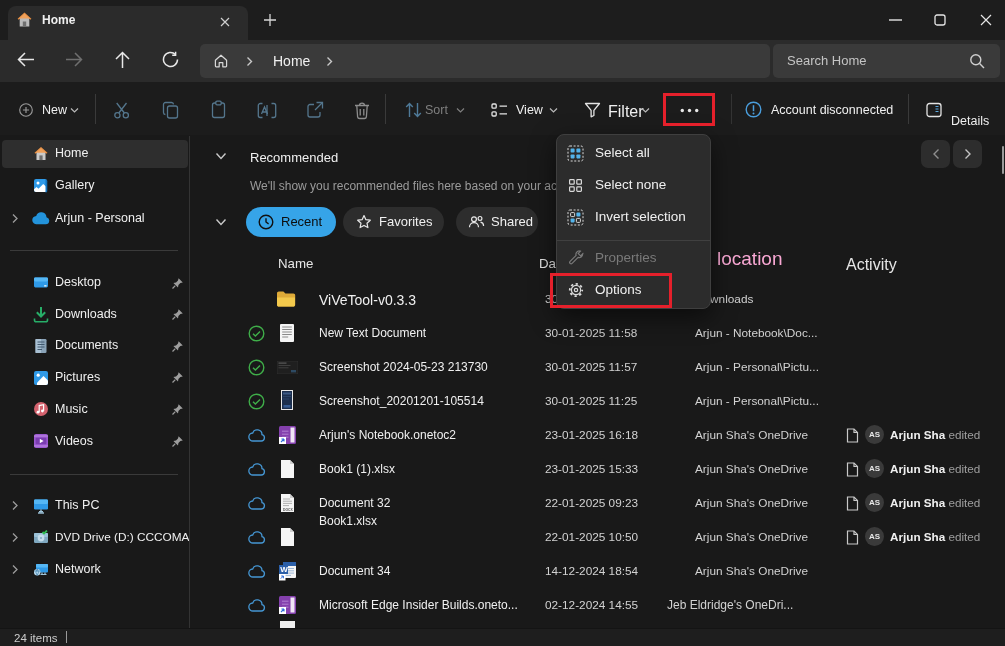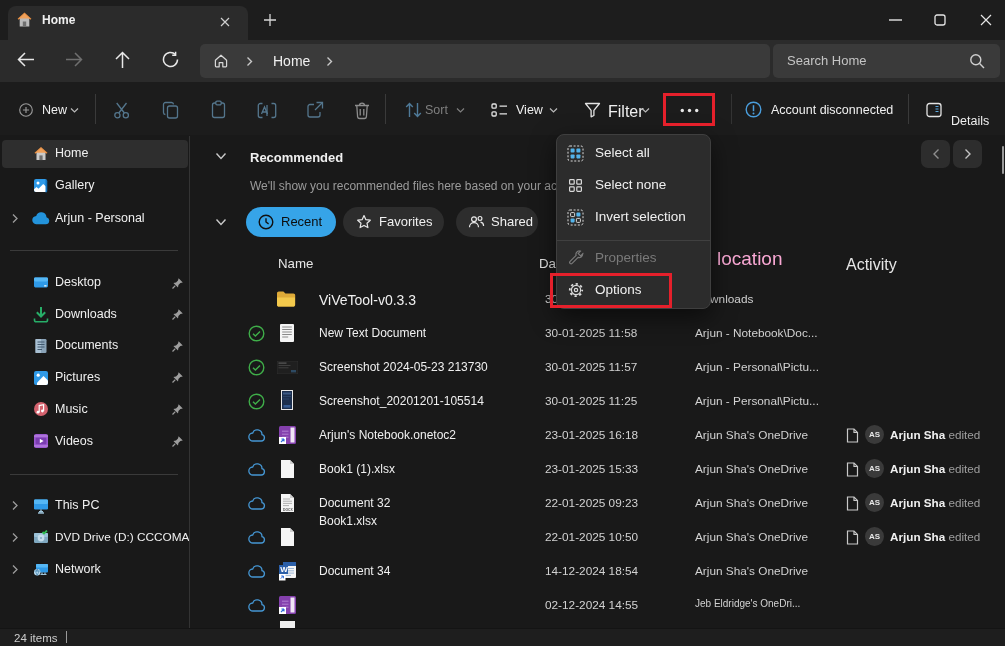--- a/index.html
+++ b/index.html
@@ -428,21 +428,21 @@
         <path d="M1.4 9h5.6M4.2 7a5 5 0 0 1 0 6.4M4.2 7a5 5 0 0 0 0 6.4" stroke="#3d80ad" stroke-width=".7" fill="none"></path>
       </svg>
 </div>
 <div class="ab txt" style="left:55px;top:562px;font-size:12.5px">Network</div>
 
 <div class="ab" style="left:215px;top:152px">
 <svg width="12" height="9" viewBox="0 0 12 9">
         <path d="M1.5 1.5 6 6.5l4.5-5" stroke="#c9c9c9" stroke-width="1.4" fill="none"></path>
       </svg>
 </div>
-<div class="ab txt" style="left:250px;top:150px;font-weight:bold;font-size:13px">Recommended</div>
+<div class="ab txt" style="left:250px;top:150px;font-weight:normal;font-size:13px">Recommended</div>
 <div class="ab txt" style="left:250px;top:179px;font-size:12px;color:#9b9b9b">We'll show you recommended files here based on your activity</div>
 
 <div class="ab" style="left:921px;top:140px;width:29px;height:28px;background:#2d2d2d;border-radius:7px"></div>
 <div class="ab" style="left:953px;top:140px;width:29px;height:28px;background:#2d2d2d;border-radius:7px"></div>
 <div class="ab" style="left:932px;top:148px">
       <svg width="8" height="12" viewBox="0 0 8 12">
         <path d="M6.5 1.5 2 6l4.5 4.5" stroke="#8f8f8f" stroke-width="1.4" fill="none"></path>
       </svg>
     </div>
 <div class="ab" style="left:964px;top:148px">
@@ -647,22 +647,23 @@
 </div>
 <div class="ab" style="left:278px;top:595px">
 <svg width="19" height="20" viewBox="0 0 19 20">
         <rect x="1" y="1" width="17" height="18" rx="1.5" fill="#8440ad"></rect>
         <rect x="12.5" y="2.5" width="4" height="15" fill="#f0e6f6"></rect>
         <path d="M4 6.2h6.5M4 9.2h6.5M4 12.2h6.5" stroke="#b07fd0" stroke-width="1"></path>
         <rect x="1" y="12" width="7" height="7" fill="#fff"></rect>
         <path d="M3 17l3-3M6 14v2.6M6 14H3.4" stroke="#2b6bd8" stroke-width="1.1" fill="none"></path>
       </svg>
 </div>
+<div class="ab txt" style="left:319px;top:598px;font-size:12px">Microsoft Edge Insider Builds.oneto...</div>
 <div class="ab txt" style="left:545px;top:598px;font-size:11.8px;color:#d2d2d2">02-12-2024 14:55</div>
-<div class="ab txt" style="left:695px;top:598px;font-size:10px;color:#d2d2d2">Jeb Eldridge's OneDri...</div>
+<div class="ab txt" style="left:667px;top:598px;font-size:12px;color:#d2d2d2">Jeb Eldridge's OneDri...</div>
 
 <div class="ab" style="left:280px;top:621px;width:15px;height:7px;background:#f0f0f0"></div>
 
 <div class="ab" style="left:846px;top:428px">
 <svg width="13" height="15" viewBox="0 0 13 15">
         <path d="M1.5 1h6.5l3.5 3.5V14H1.5z" fill="none" stroke="#c9c9c9" stroke-width="1.2"></path>
         <path d="M8 1v3.5h3.5" fill="none" stroke="#c9c9c9" stroke-width="1.2"></path>
       </svg>
 </div>
 <div class="ab" style="left:865px;top:425px;width:19px;height:19px;border-radius:50%;background:#3a3a3a;color:#e6e6e6;font-size:8px;font-weight:bold;display:flex;align-items:center;justify-content:center">AS</div>

